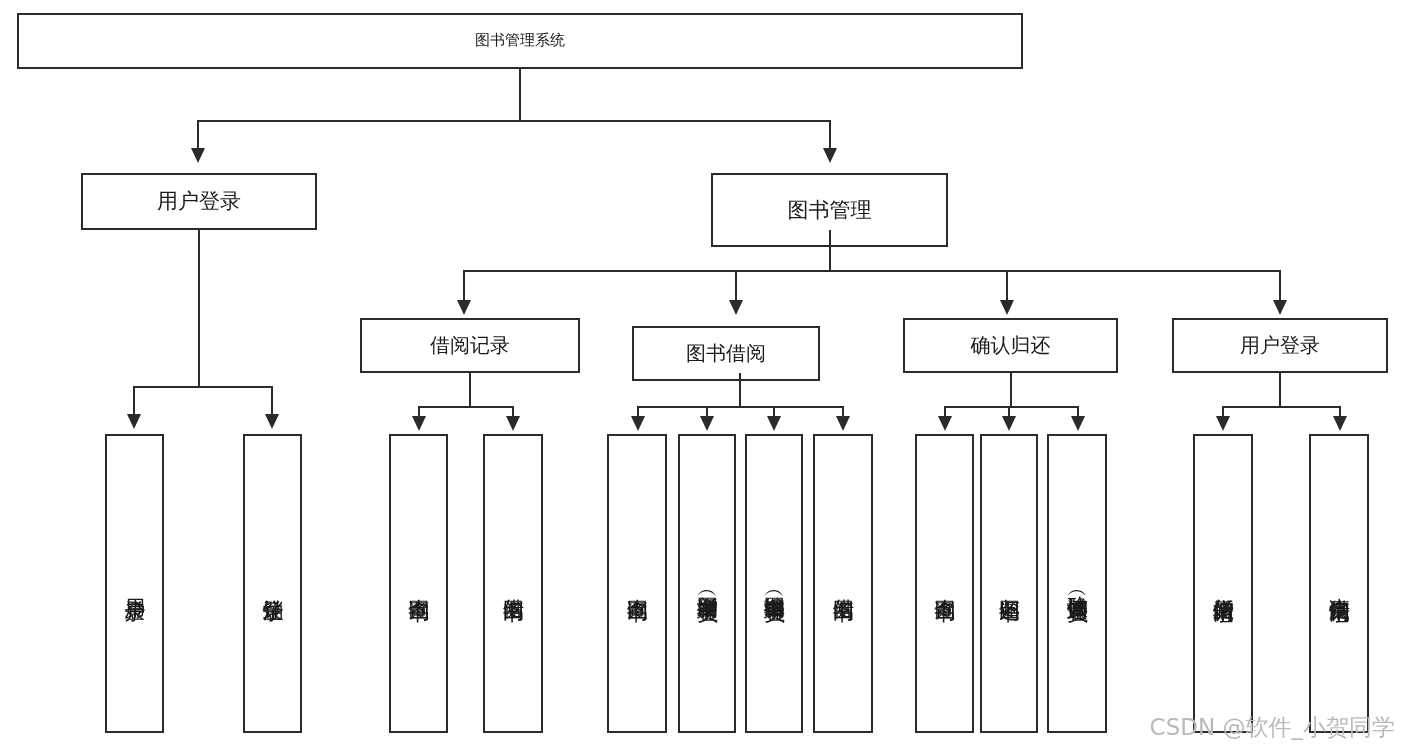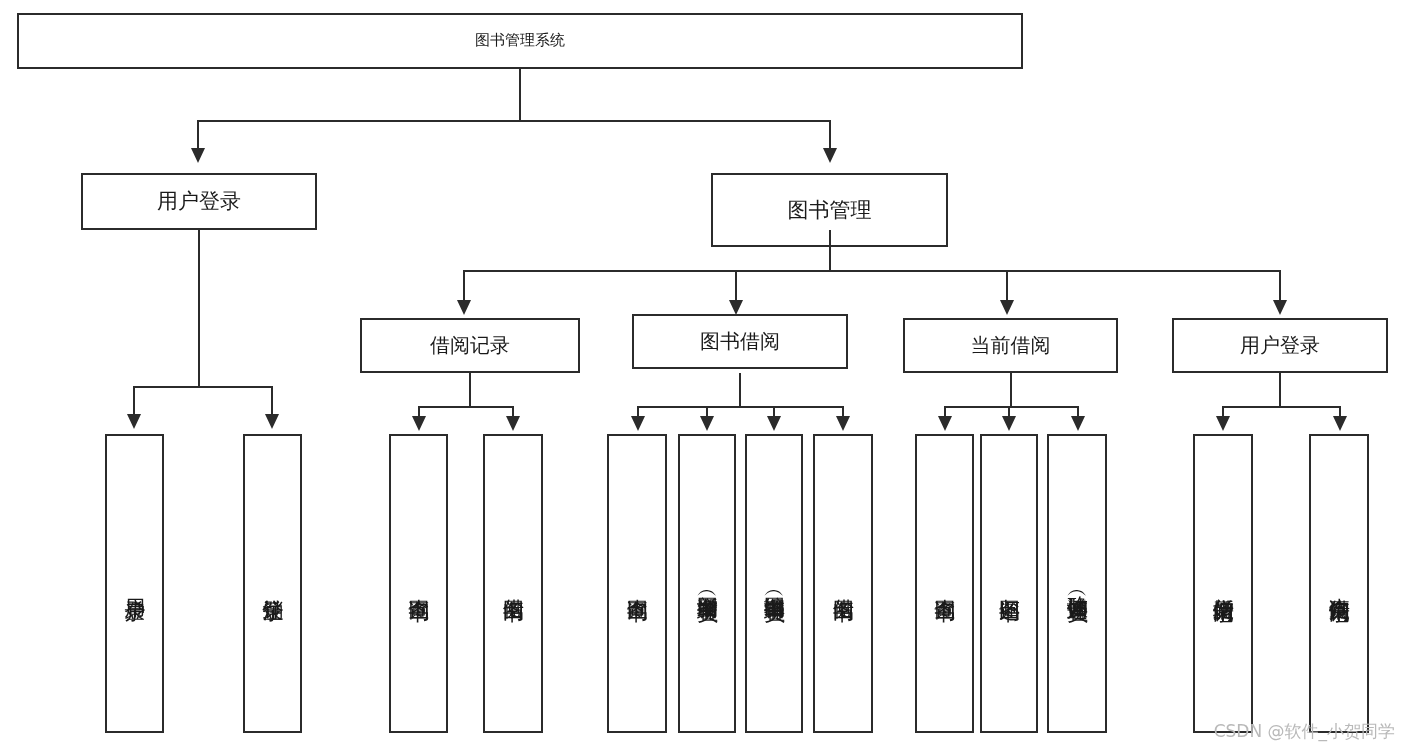--- a/index.html
+++ b/index.html
@@ -56,21 +56,21 @@
     width:0;height:0;
     border-left:7px solid transparent;
     border-right:7px solid transparent;
     border-top:15px solid #2b2b2b;
   }
   
   #watermark{
     position:absolute;
     right:10px;
     bottom:4px;
-    font-size:17px;
+    font-size:23px;
     color:#b9b9b9;
     white-space:nowrap;
     user-select:none;
   }
 </style>
 </head>
 <body>
 
 <div id="canvas">
 
@@ -110,25 +110,25 @@
   <div class="wire vline" style="left:735px;top:270px;height:32px;"></div>
   <div class="arrow" style="left:729px;top:300px;"></div>
   <div class="wire vline" style="left:1006px;top:270px;height:32px;"></div>
   <div class="arrow" style="left:1000px;top:300px;"></div>
   <div class="wire vline" style="left:1279px;top:270px;height:32px;"></div>
   <div class="arrow" style="left:1273px;top:300px;"></div>
 
   <div class="node lvl2" style="left:360px;top:318px;width:220px;height:55px;">
     <span>借阅记录</span>
   </div>
-  <div class="node lvl2" style="left:632px;top:314px;width:216px;height:55px;">
+  <div class="node lvl2" style="left:632px;top:326px;width:188px;height:55px;">
     <span>图书借阅</span>
   </div>
   <div class="node lvl2" style="left:903px;top:318px;width:215px;height:55px;">
-    <span>当前借阅</span>
+    <span>确认归还</span>
   </div>
   <div class="node lvl2" style="left:1172px;top:318px;width:216px;height:55px;">
     <span>用户登录</span>
   </div>
 
   <div class="wire vline" style="left:469px;top:373px;height:34px;"></div>
   <div class="wire hline" style="left:418px;top:406px;width:96px;"></div>
   <div class="wire vline" style="left:418px;top:406px;height:12px;"></div>
   <div class="arrow" style="left:412px;top:416px;"></div>
   <div class="wire vline" style="left:512px;top:406px;height:12px;"></div>

